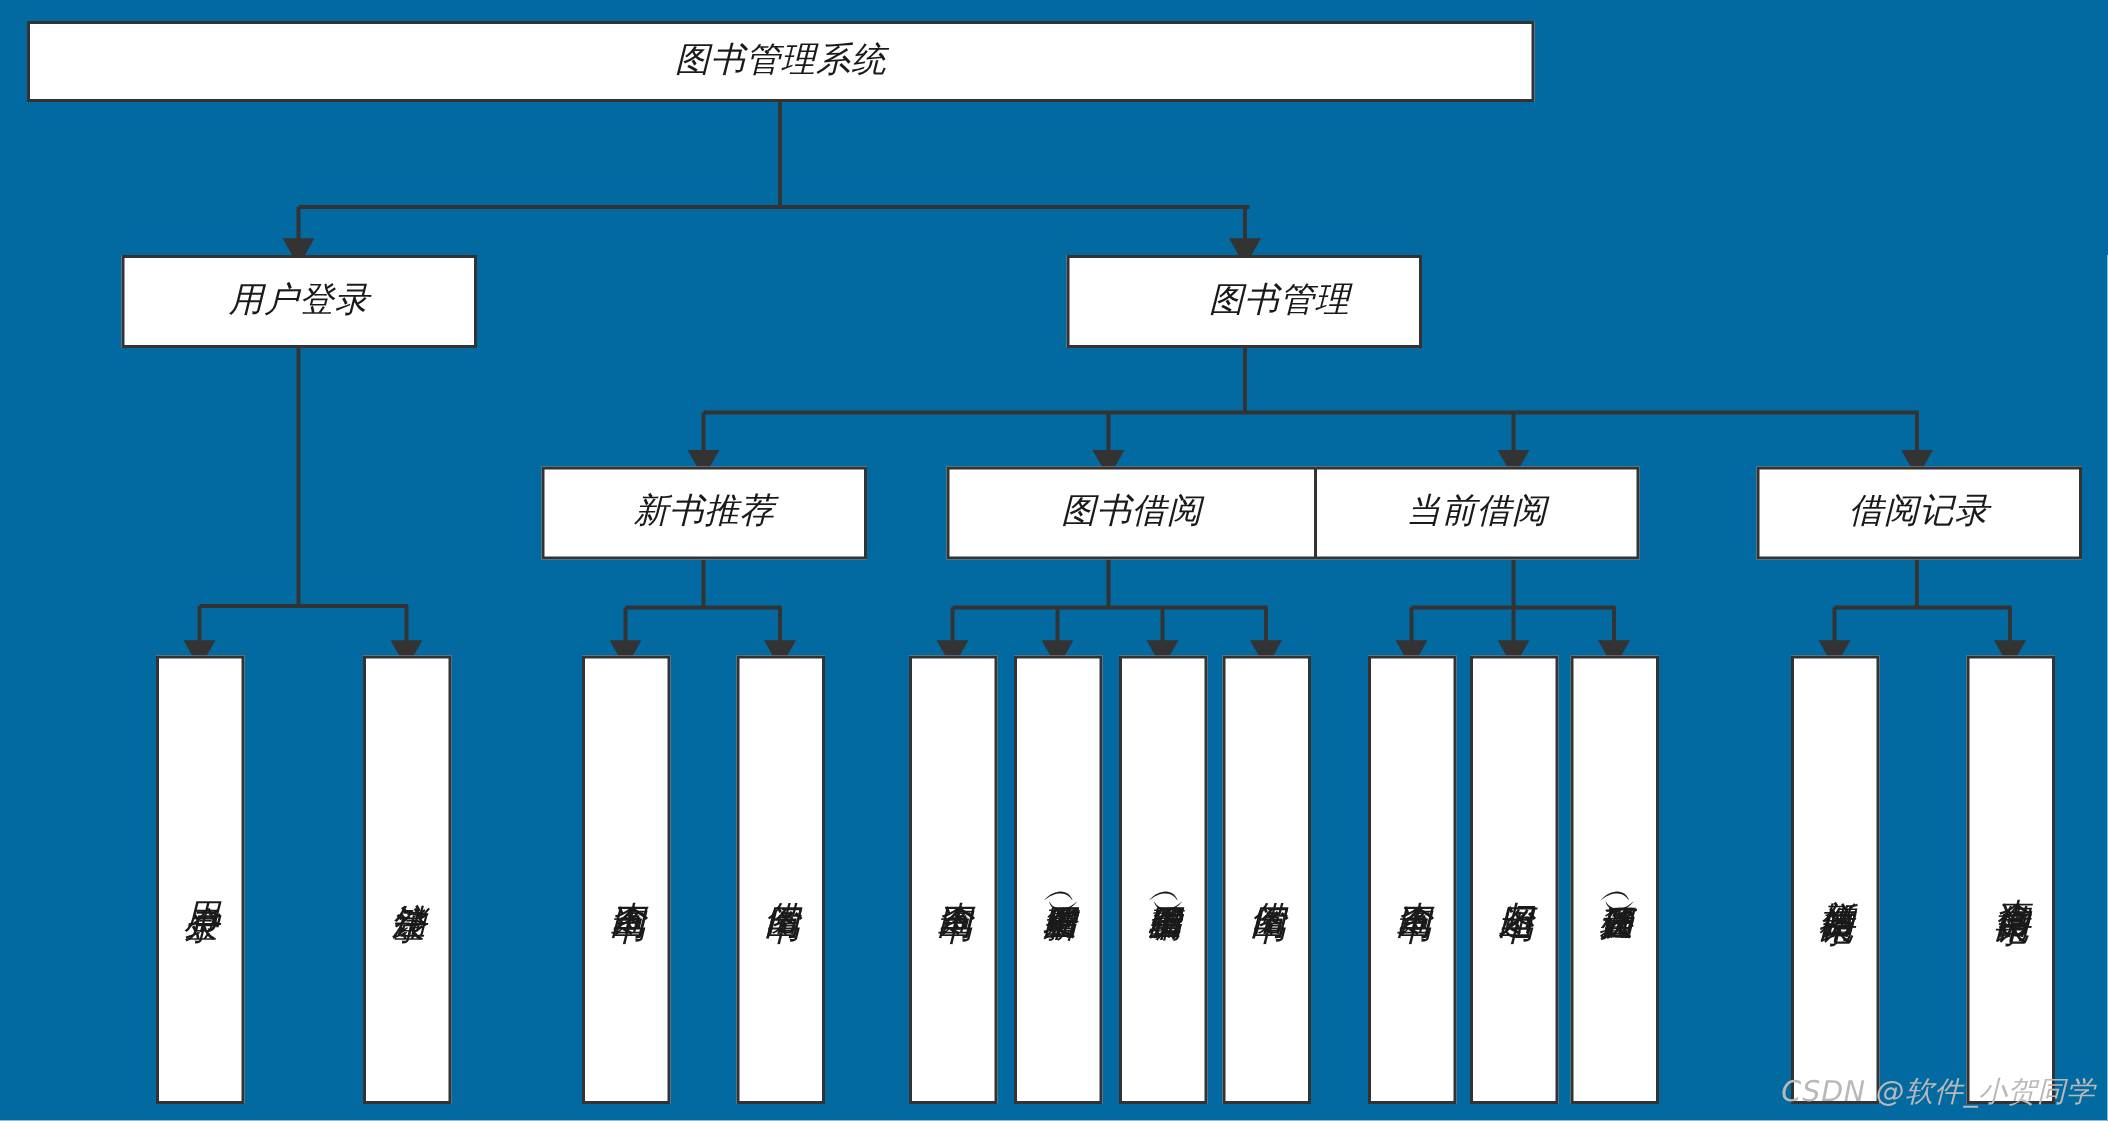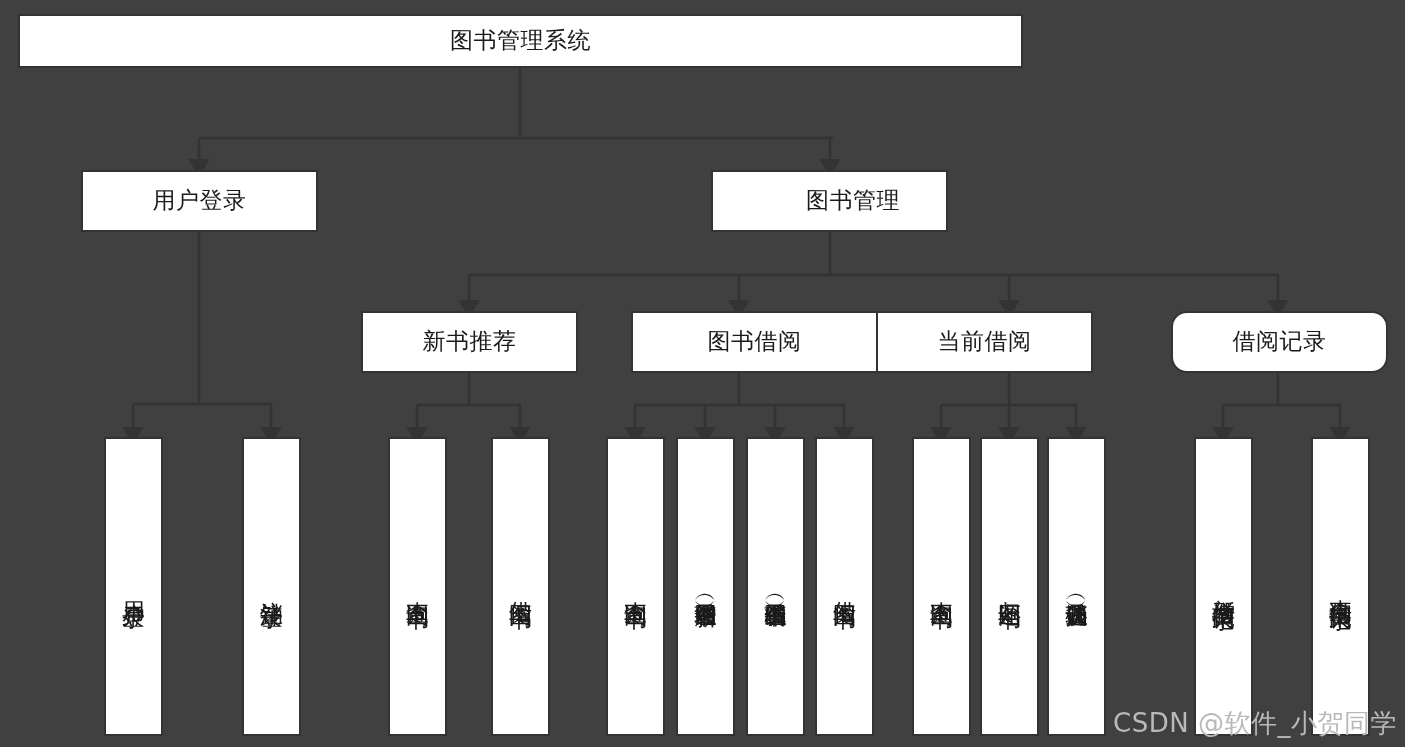--- a/index.html
+++ b/index.html
@@ -8,22 +8,23 @@
     padding: 0;
     background: #ffffff;
   }
   body {
     font-family: "DejaVu Sans", "Liberation Sans", sans-serif;
   }
   #canvas {
     position: relative;
     width: 1405px;
     height: 747px;
-    background: #404040;
+    background: #0369a1;
     overflow: hidden;
+    font-style: italic;
   }
   #edges {
     position: absolute;
     left: 0;
     top: 0;
     width: 1405px;
     height: 747px;
     pointer-events: none;
   }
   .node {
@@ -63,21 +64,21 @@
     white-space: nowrap;
   }
   .node.v.tall .lbl {
     font-size: 22px;
     letter-spacing: 0px;
   }
   #watermark {
     position: absolute;
     right: 8px;
     bottom: 6px;
-    font-size: 26px;
+    font-size: 19px;
     color: #b9b9b9;
     white-space: nowrap;
     letter-spacing: 0.5px;
   }
 </style>
 </head>
 <body>
 
 <div id="canvas">
 
@@ -148,21 +149,21 @@
   </div>
 
   <div class="node h" style="left:631px; top:311px; width:247px; height:62px;">
     <span class="lbl">图书借阅</span>
   </div>
 
   <div class="node h" style="left:876px; top:311px; width:217px; height:62px;">
     <span class="lbl">当前借阅</span>
   </div>
 
-  <div class="node h" style="left:1171px; top:311px; width:217px; height:62px;border-radius:16px;">
+  <div class="node h" style="left:1171px; top:311px; width:217px; height:62px;">
     <span class="lbl">借阅记录</span>
   </div>
 
   <div class="node v" style="left:104px; top:437px; width:59px; height:299px;">
     <span class="lbl">用户登录</span>
   </div>
   <div class="node v" style="left:242px; top:437px; width:59px; height:299px;">
     <span class="lbl">注销登录</span>
   </div>
 

